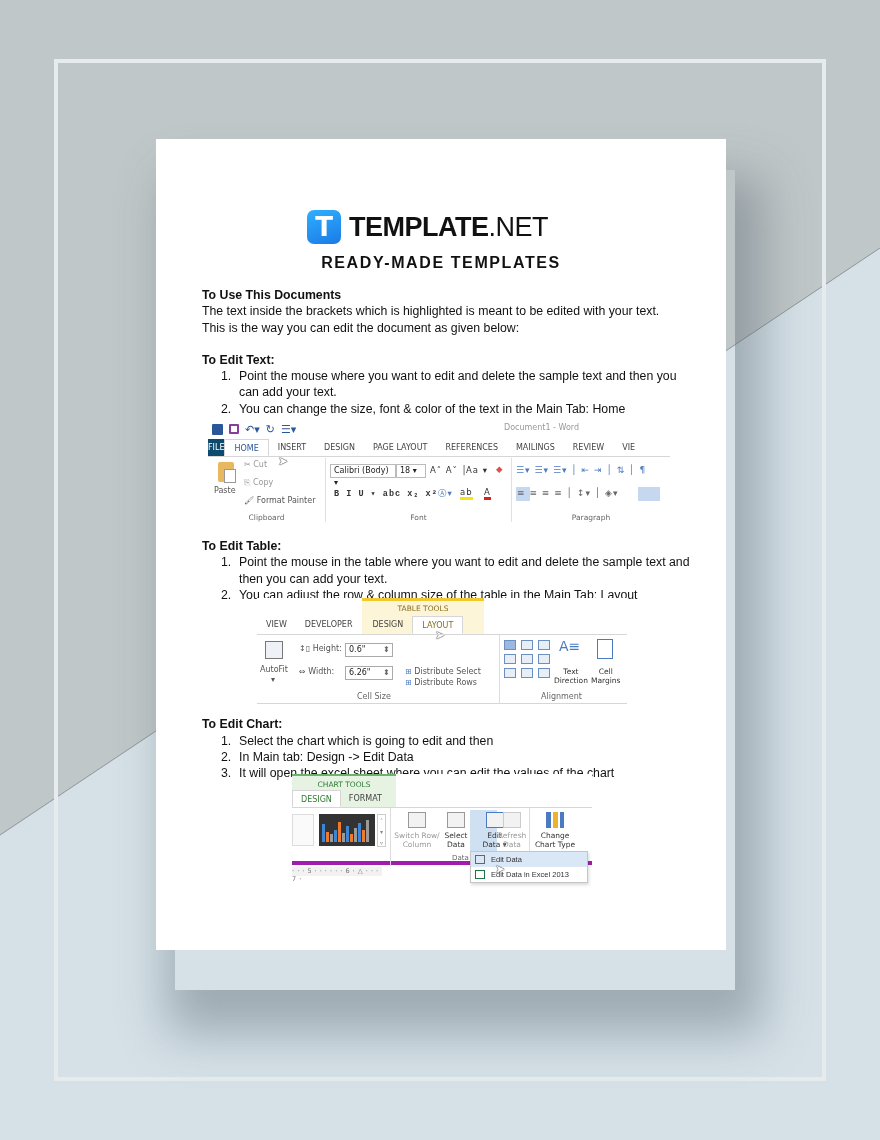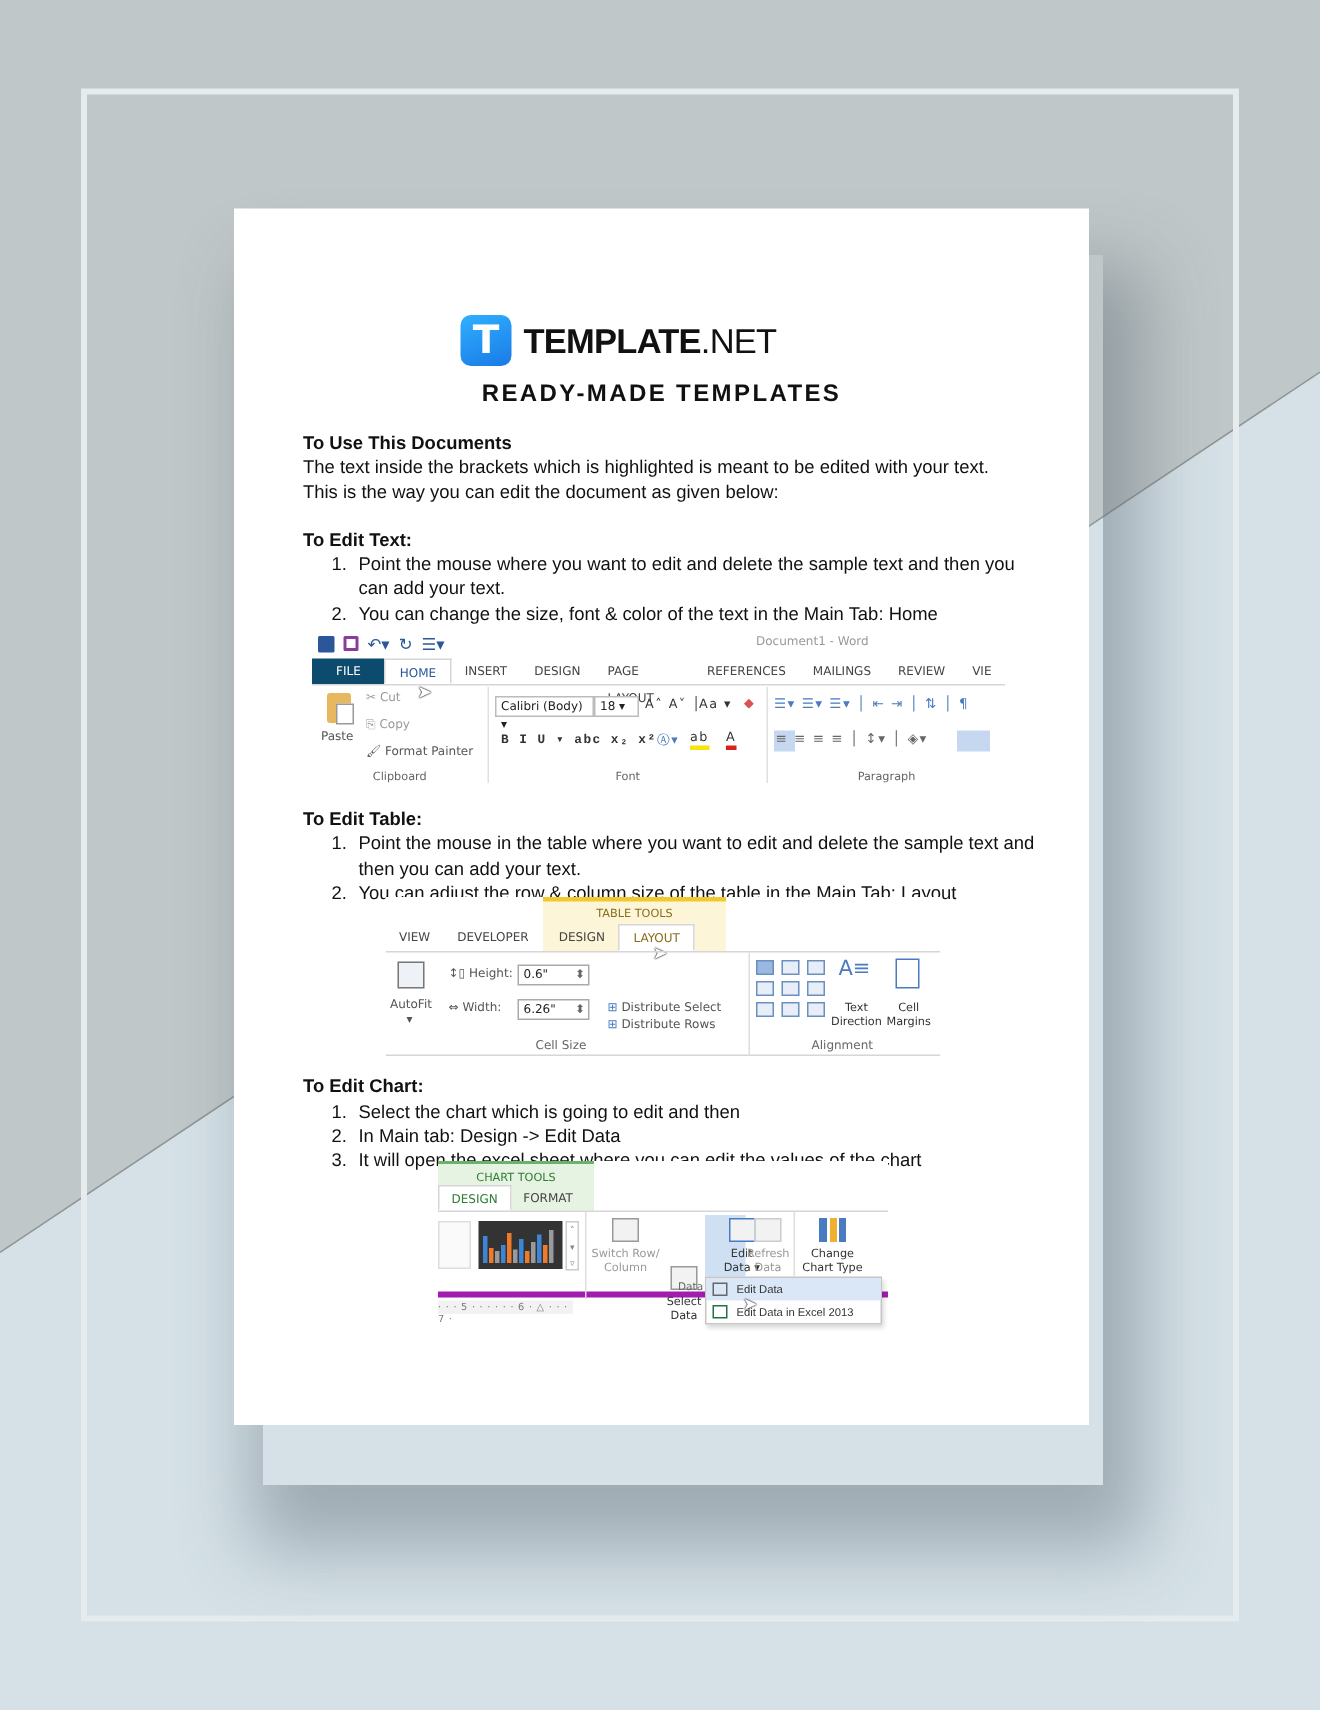--- a/index.html
+++ b/index.html
@@ -27,21 +27,21 @@
     background: #ffffff;
   }
 
   .logo { position: absolute; left: 151px; top: 71px; height: 34px; display: flex; align-items: center; }
   .logo-mark {
     width: 34px; height: 34px; border-radius: 7px;
     background: linear-gradient(160deg, #2fb0ff, #1a7ae6);
     color: #fff; font-weight: bold; font-size: 26px; line-height: 34px; text-align: center;
     font-family: "DejaVu Sans", sans-serif;
   }
-  .logo-text { margin-left: 8px; font-size: 23px; font-weight: bold; color: #111; letter-spacing: -0.5px; }
+  .logo-text { margin-left: 8px; font-size: 27px; font-weight: bold; color: #111; letter-spacing: -0.5px; }
   .logo-text .net { font-weight: normal; }
   .tagline {
     position: absolute; left: 0; width: 570px; top: 115px; text-align: center;
     font-size: 16px; font-weight: bold; letter-spacing: 1.6px; color: #111;
   }
 
   .doc { position: absolute; left: 46px; top: 148px; width: 490px; font-size: 12.3px; color: #111; line-height: 16.3px; }
   .doc .h { font-weight: bold; }
   .doc ol { list-style: none; }
   .doc li { position: relative; padding-left: 37px; }
@@ -54,21 +54,21 @@
     background: #fff; font-family: "DejaVu Sans", sans-serif; font-size: 8px; color: #444;
     overflow: hidden;
   }
   .rw-qat { position: absolute; left: 4px; top: 2px; height: 14px; display: flex; align-items: center; gap: 6px; }
   .rw-qat .w { width: 11px; height: 11px; background: #2b579a; border-radius: 1px; }
   .rw-qat .s { width: 10px; height: 10px; border: 2px solid #8a3c9a; border-radius: 1px; }
   .rw-qat .u { color: #2b579a; font-size: 11px; }
   .rw-title { position: absolute; left: 296px; top: 3px; color: #999; font-size: 8px; }
   .rw-tabs { position: absolute; left: 0; top: 19px; width: 462px; height: 18px; display: flex; align-items: stretch; border-bottom: 1px solid #d6d6d6; }
   .rw-tab { padding: 0 9px; line-height: 18px; font-size: 8px; color: #444; }
-  .rw-tab.file { background: #0c4a6e; color: #fff; padding: 0 16px; }
+  .rw-tab.file { background: #0c4a6e; color: #fff; padding: 0 0; }
   .rw-tab.active { color: #2b579a; border: 1px solid #d6d6d6; border-bottom: 1px solid #fff; background: #fff; }
   .rw-group { position: absolute; top: 38px; height: 64px; border-right: 1px solid #e0e0e0; }
   .rw-glabel { position: absolute; bottom: 0; left: 0; right: 0; text-align: center; font-size: 7.5px; color: #666; }
   .paste-icon { position: absolute; left: 10px; top: 4px; width: 16px; height: 20px; background: #e8b860; border-radius: 2px; }
   .paste-icon::after { content: ""; position: absolute; left: 6px; top: 7px; width: 10px; height: 12px; background: #fff; border: 1px solid #999; }
   .small-cmd { position: absolute; font-size: 8px; color: #555; white-space: nowrap; }
   .small-cmd.dim { color: #999; }
   .fbox { position: absolute; height: 14px; border: 1px solid #bbb; font-size: 8px; line-height: 12px; padding-left: 3px; color: #222; background: #fff; }
   .fbtns { position: absolute; font-size: 8.5px; color: #333; white-space: nowrap; letter-spacing: 1px; }
   .align-hi { position: absolute; width: 14px; height: 14px; background: #c5d8ef; }
@@ -290,21 +290,21 @@
           <i style="height:22px;background:#9a9a9a"></i>
       </div>
       <div class="gal-scroll">˄<br>▾<br>▿</div>
       <div style="position:absolute; left:98px; top:0; height:58px; border-left:1px solid #ddd;"></div>
       <div class="edit-hi"></div>
       <div class="cmd dim" style="left:100px; top:4px; width:50px;">
           <div class="ico"></div>
           <div>Switch Row/</div>
           <div>Column</div>
         </div>
-      <div class="cmd" style="left:151px; top:4px; width:26px;margin-top:32px;">
+      <div class="cmd" style="left:151px; top:4px; width:26px;">
           <div class="ico"></div>
           <div>Select</div>
           <div>Data</div>
         </div>
       <div class="cmd" style="left:178px; top:4px; width:49px;">
           <div class="ico" style="border-color:#4a7bc0;"></div>
           <div>Edit</div>
           <div>Data ▾</div>
         </div>
       <div class="cmd dim" style="left:206px; top:4px; width:28px;">

